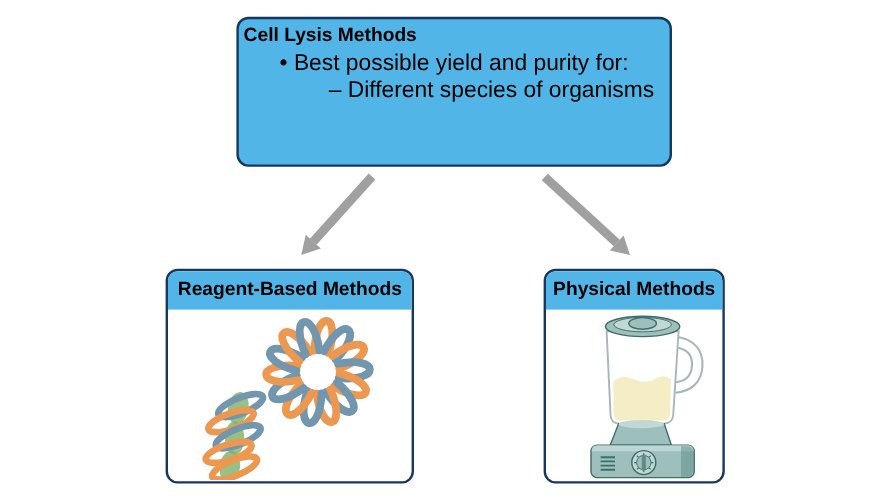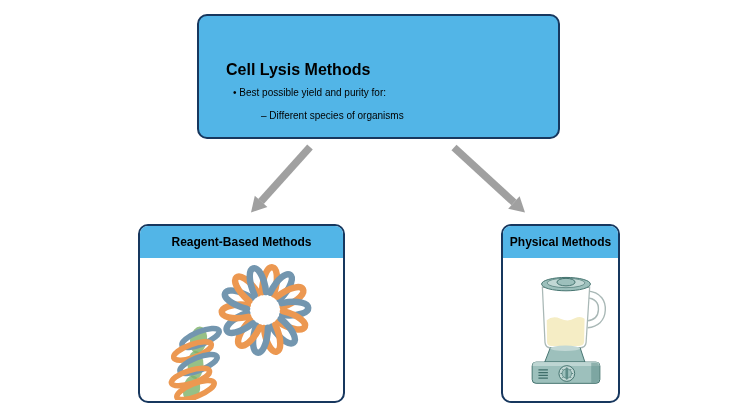--- a/index.html
+++ b/index.html
@@ -10,38 +10,38 @@
   }
   *{margin:0;padding:0;box-sizing:border-box;}
   body{background:#fff;font-family:"Liberation Sans",sans-serif;}
   .canvas{position:relative;width:740px;height:418px;background:#fff;overflow:hidden;}
 
   .top-box{
     position:absolute;left:197px;top:14px;width:363px;height:125px;
     background:var(--box-fill);border:2.5px solid var(--box-border);
     border-radius:10px;padding-top:2px;
   }
-  .line{font-size:10px;line-height:23px;color:#000;white-space:nowrap;}
-  .line.title{font-weight:bold;font-size:16px;padding-left:27px;margin-top:40px;}
+  .line{font-size:19px;line-height:23px;color:#000;white-space:nowrap;}
+  .line.title{font-weight:bold;font-size:16px;padding-left:4px;}
   .line.bullet{padding-left:34px;}
-  .line.dash{padding-left:62px;}
+  .line.dash{padding-left:62px;text-align:center;}
 
   .arrows{position:absolute;left:0;top:0;width:740px;height:418px;pointer-events:none;}
   .arrow-shaft{stroke:var(--arrow);stroke-width:7.5;}
   .arrow-head{fill:var(--arrow);}
 
   .method-box{
     position:absolute;top:224px;height:179px;background:#fff;
     border:2.5px solid var(--box-border);border-radius:10px;overflow:hidden;
   }
   .method-box.left{left:138px;width:207px;}
-  .method-box.right{left:453px;width:119px;margin-left:48px;}
+  .method-box.right{left:453px;width:151px;}
   .box-header{
     height:32px;background:var(--box-fill);display:flex;align-items:center;
-    justify-content:center;font-weight:bold;font-size:12px;color:#000;
+    justify-content:center;font-weight:bold;font-size:16px;color:#000;
   }
   .box-body{position:relative;height:142px;}
   .illustration{display:block;width:100%;height:100%;}
 
   .petal-o{fill:none;stroke:var(--orange);stroke-width:6.5;stroke-linecap:round;}
   .petal-b{fill:none;stroke:var(--slate-blue);stroke-width:6.5;stroke-linecap:round;}
   .loop-o{fill:none;stroke:var(--orange);stroke-width:5.5;}
   .loop-b{fill:none;stroke:var(--slate-blue);stroke-width:5.5;}
   .spine{fill:var(--green);opacity:.82;}
 

